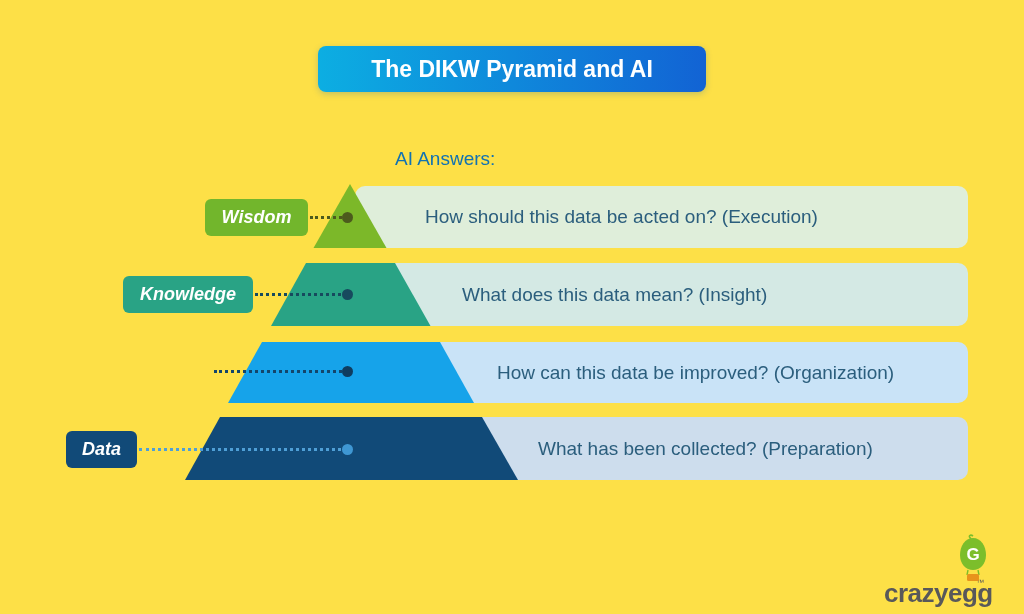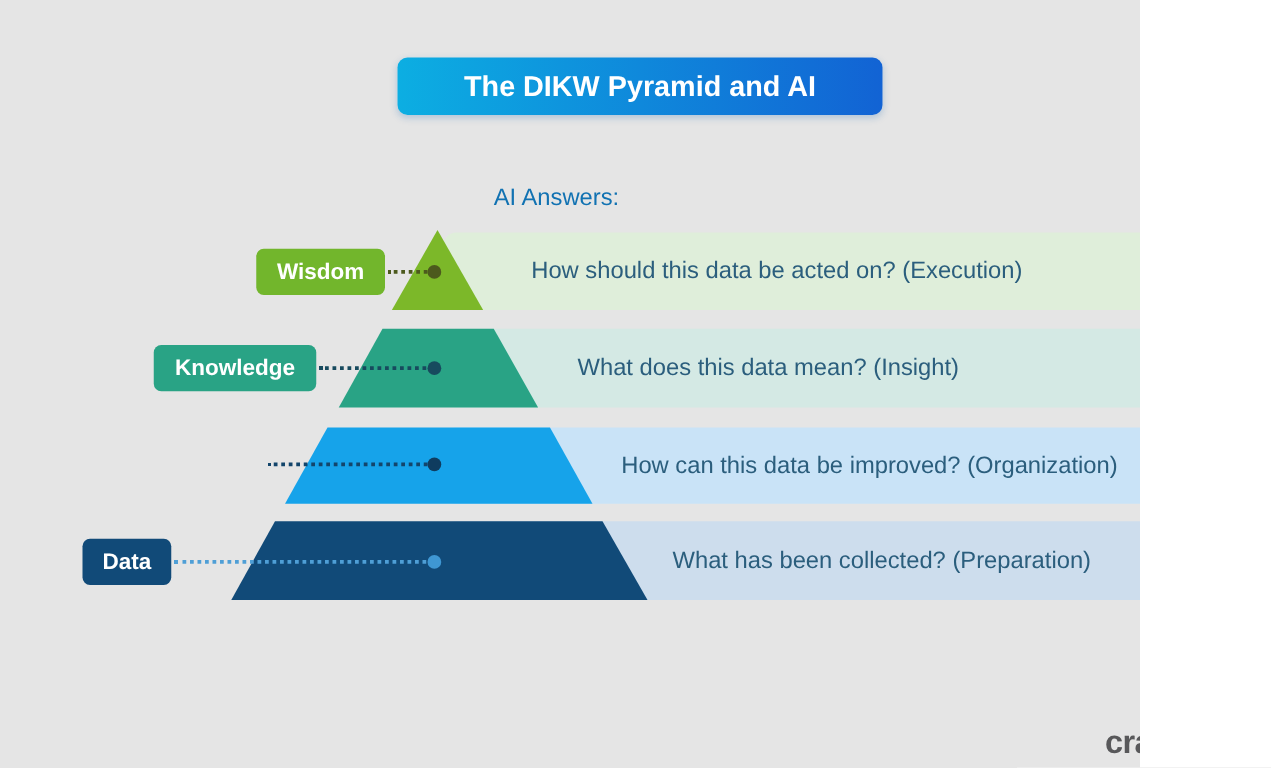--- a/index.html
+++ b/index.html
@@ -1,20 +1,20 @@
 <!DOCTYPE html>
 <html><head>
 <meta charset="utf-8">
 <style>
   html,body{margin:0;padding:0;}
   body{font-family:"Liberation Sans", sans-serif;}
   .canvas{
     position:relative;
-    width:912px;height:614px;
-    background:#e5e5e5;
+    width:1024px;height:614px;
+    background:#fde047;
     overflow:hidden;
   }
   .title-banner{
     position:absolute;left:318px;top:46px;width:388px;height:46px;
     border-radius:8px;
     background:linear-gradient(90deg,#0caee2 0%,#1263d4 100%);
     display:flex;align-items:center;justify-content:center;
     color:#ffffff;font-size:23px;font-weight:bold;
     box-shadow:0 2px 6px rgba(20,100,180,0.25);
   }
@@ -34,21 +34,21 @@
     font-size:19px;z-index:4;
   }
   .q-0{left:425px;top:186px;height:62px;}
   .q-1{left:462px;top:263px;height:63px;}
   .q-2{left:497px;top:342px;height:61px;}
   .q-3{left:538px;top:417px;height:63px;}
   .pyramid-svg{position:absolute;left:0;top:0;z-index:2;}
   .level-label{
     position:absolute;height:37px;border-radius:6px;z-index:5;
     display:flex;align-items:center;justify-content:center;
-    color:#ffffff;font-size:18px;font-weight:bold;
+    color:#ffffff;font-size:18px;font-weight:bold;font-style:italic;
   }
   .label-0{left:205px;top:199px;width:103px;}
   .label-1{left:123px;top:276px;width:130px;}
   .label-2{left:78px;top:353px;width:134px;}
   .label-3{left:66px;top:431px;width:71px;}
   .connector{
     position:absolute;height:0;border-top:3px dotted #555;z-index:3;
   }
   .conn-0{left:310px;top:216px;width:37px;}
   .conn-1{left:255px;top:293px;width:92px;}

